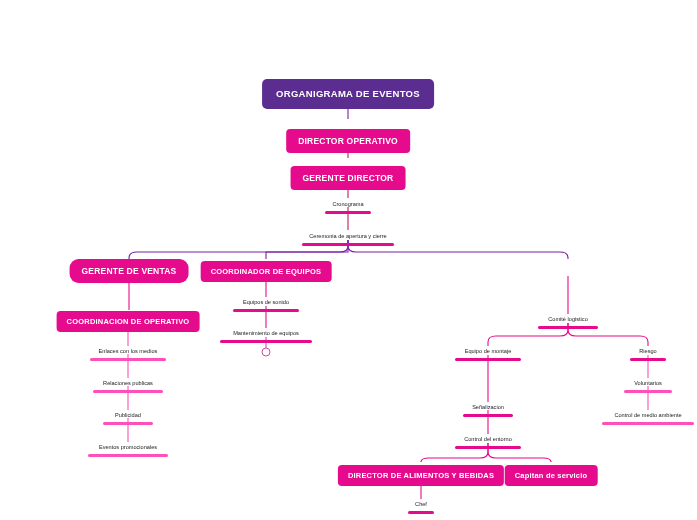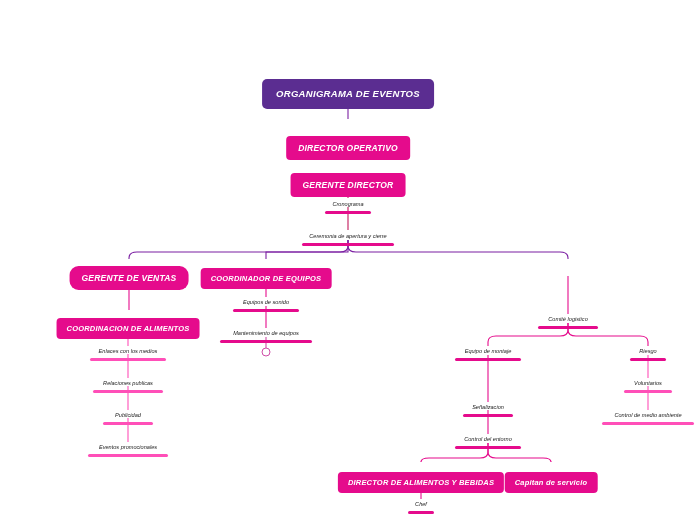--- a/index.html
+++ b/index.html
@@ -26,42 +26,40 @@
     width: 697px;
     height: 520px;
     pointer-events: none;
   }
   .node {
     position: absolute;
     box-sizing: border-box;
     text-align: center;
     white-space: nowrap;
     transform: translateX(-50%);
-    font-style: italic;
   }
   
   .n-root {
     background: #5b2d91;
     color: #ffffff;
     font-weight: bold;
     font-size: 9.5px;
     letter-spacing: 0.3px;
     padding: 9px 14px 10px 14px;
     border-radius: 5px;
   }
   
   .n-box {
     background: #e50b8c;
     color: #ffffff;
     font-weight: bold;
     font-size: 7.5px;
     letter-spacing: 0.2px;
     padding: 6px 10px 6px 10px;
     border-radius: 4px;
-    margin-top: 7px;
   }
   .n-box.big {
     font-size: 8.5px;
     padding: 7px 12px 7px 12px;
   }
   
   .n-plain {
     color: #222222;
     font-size: 5.6px;
     padding: 0 4px 3px 4px;
@@ -135,21 +133,21 @@
   <div class="bar magenta" style="left:348px; top:211px; width:46px;"></div>
 
   <div class="node n-plain" style="left:348px; top:233px;">Ceremonia de apertura y cierre</div>
   <div class="bar magenta" style="left:348px; top:243px; width:92px;"></div>
 
   <div class="node n-box big" style="left:129px; top:259px;border-radius:9px;">GERENTE DE VENTAS</div>
 
   <div class="node n-box" style="left:266px; top:261px;">COORDINADOR DE EQUIPOS</div>
 
 
-  <div class="node n-box" style="left:128px; top:311px;">COORDINACION DE ALIMENTOS</div>
+  <div class="node n-box" style="left:128px; top:311px;">COORDINACION DE OPERATIVO</div>
 
   <div class="node n-plain" style="left:128px; top:348px;">Enlaces con los medios</div>
   <div class="bar pink" style="left:128px; top:358px; width:76px;"></div>
 
   <div class="node n-plain" style="left:128px; top:380px;">Relaciones publicas</div>
   <div class="bar pink" style="left:128px; top:390px; width:70px;"></div>
 
   <div class="node n-plain" style="left:128px; top:412px;">Publicidad</div>
   <div class="bar pink" style="left:128px; top:422px; width:50px;"></div>
 

